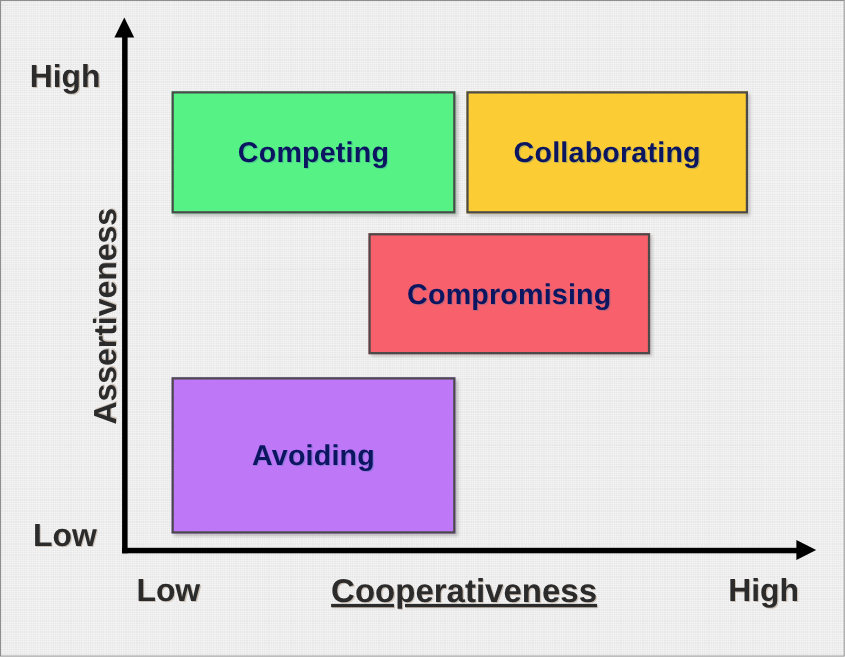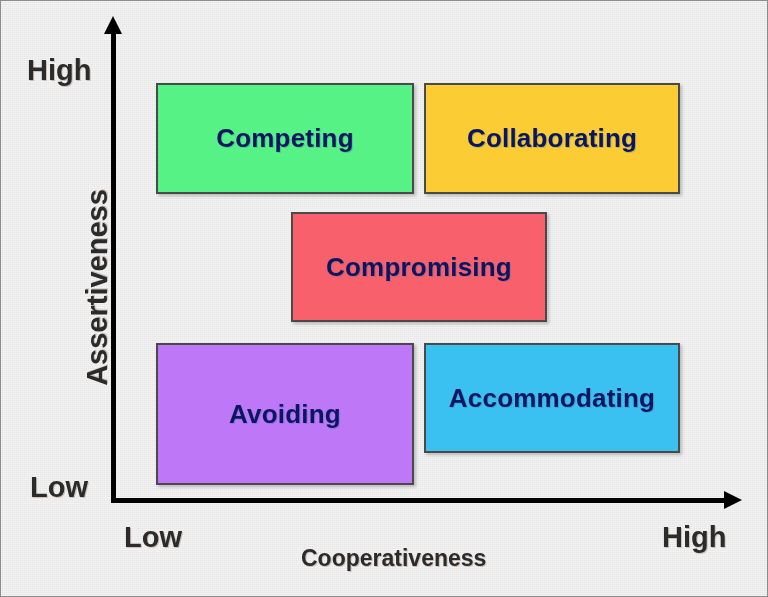--- a/index.html
+++ b/index.html
@@ -80,21 +80,21 @@
   #label-y-axis {
     left: -24px;
     top: 270px;
     font-size: 29px;
     transform: rotate(-90deg);
     transform-origin: center center;
     width: 240px;
     text-align: center;
   }
   #label-x-low  { left: 123px; top: 520px; font-size: 29px; }
-  #label-x-axis { left: 300px; top: 544px; font-size: 23px; }
+  #label-x-axis { left: 300px; top: 520px; font-size: 30px; text-decoration: underline; }
   #label-x-high { left: 661px; top: 520px; font-size: 29px; }
 
   
   .mode-box {
     position: absolute;
     box-sizing: border-box;
     border: 2px solid #4a4a4a;
     display: flex;
     align-items: center;
     justify-content: center;
@@ -139,25 +139,22 @@
   <div class="axis-text" id="label-x-high" style="color: rgb(43, 43, 43);">High</div>
 
   <div class="mode-box" id="box-collaborating" style="background-color: rgb(251, 204, 51); border-color: rgb(74, 74, 74);">
     <span class="mode-label" style="color: rgb(11, 21, 96);">Collaborating</span>
   </div>
 
   <div class="mode-box" id="box-competing" style="background-color: rgb(86, 242, 134); border-color: rgb(74, 74, 74);">
     <span class="mode-label" style="color: rgb(11, 21, 96);">Competing</span>
   </div>
 
-  <div class="mode-box" id="box-compromising" style="background-color: rgb(248, 96, 108); border-color: rgb(74, 74, 74);">
+  <div class="mode-box" id="box-compromising" style="background-color: rgb(248, 96, 108); border-color: rgb(74, 74, 74); margin-left: 44px;">
     <span class="mode-label" style="color: rgb(11, 21, 96);">Compromising</span>
   </div>
 
   <div class="mode-box" id="box-avoiding" style="background-color: rgb(189, 119, 247); border-color: rgb(74, 74, 74);">
     <span class="mode-label" style="color: rgb(11, 21, 96);">Avoiding</span>
   </div>
 
-  <div class="mode-box" id="box-accommodating" style="background-color: rgb(59, 192, 242); border-color: rgb(74, 74, 74);">
-    <span class="mode-label" style="color: rgb(11, 21, 96);">Accommodating</span>
-  </div>
 
 </div>
 
 </body></html>

